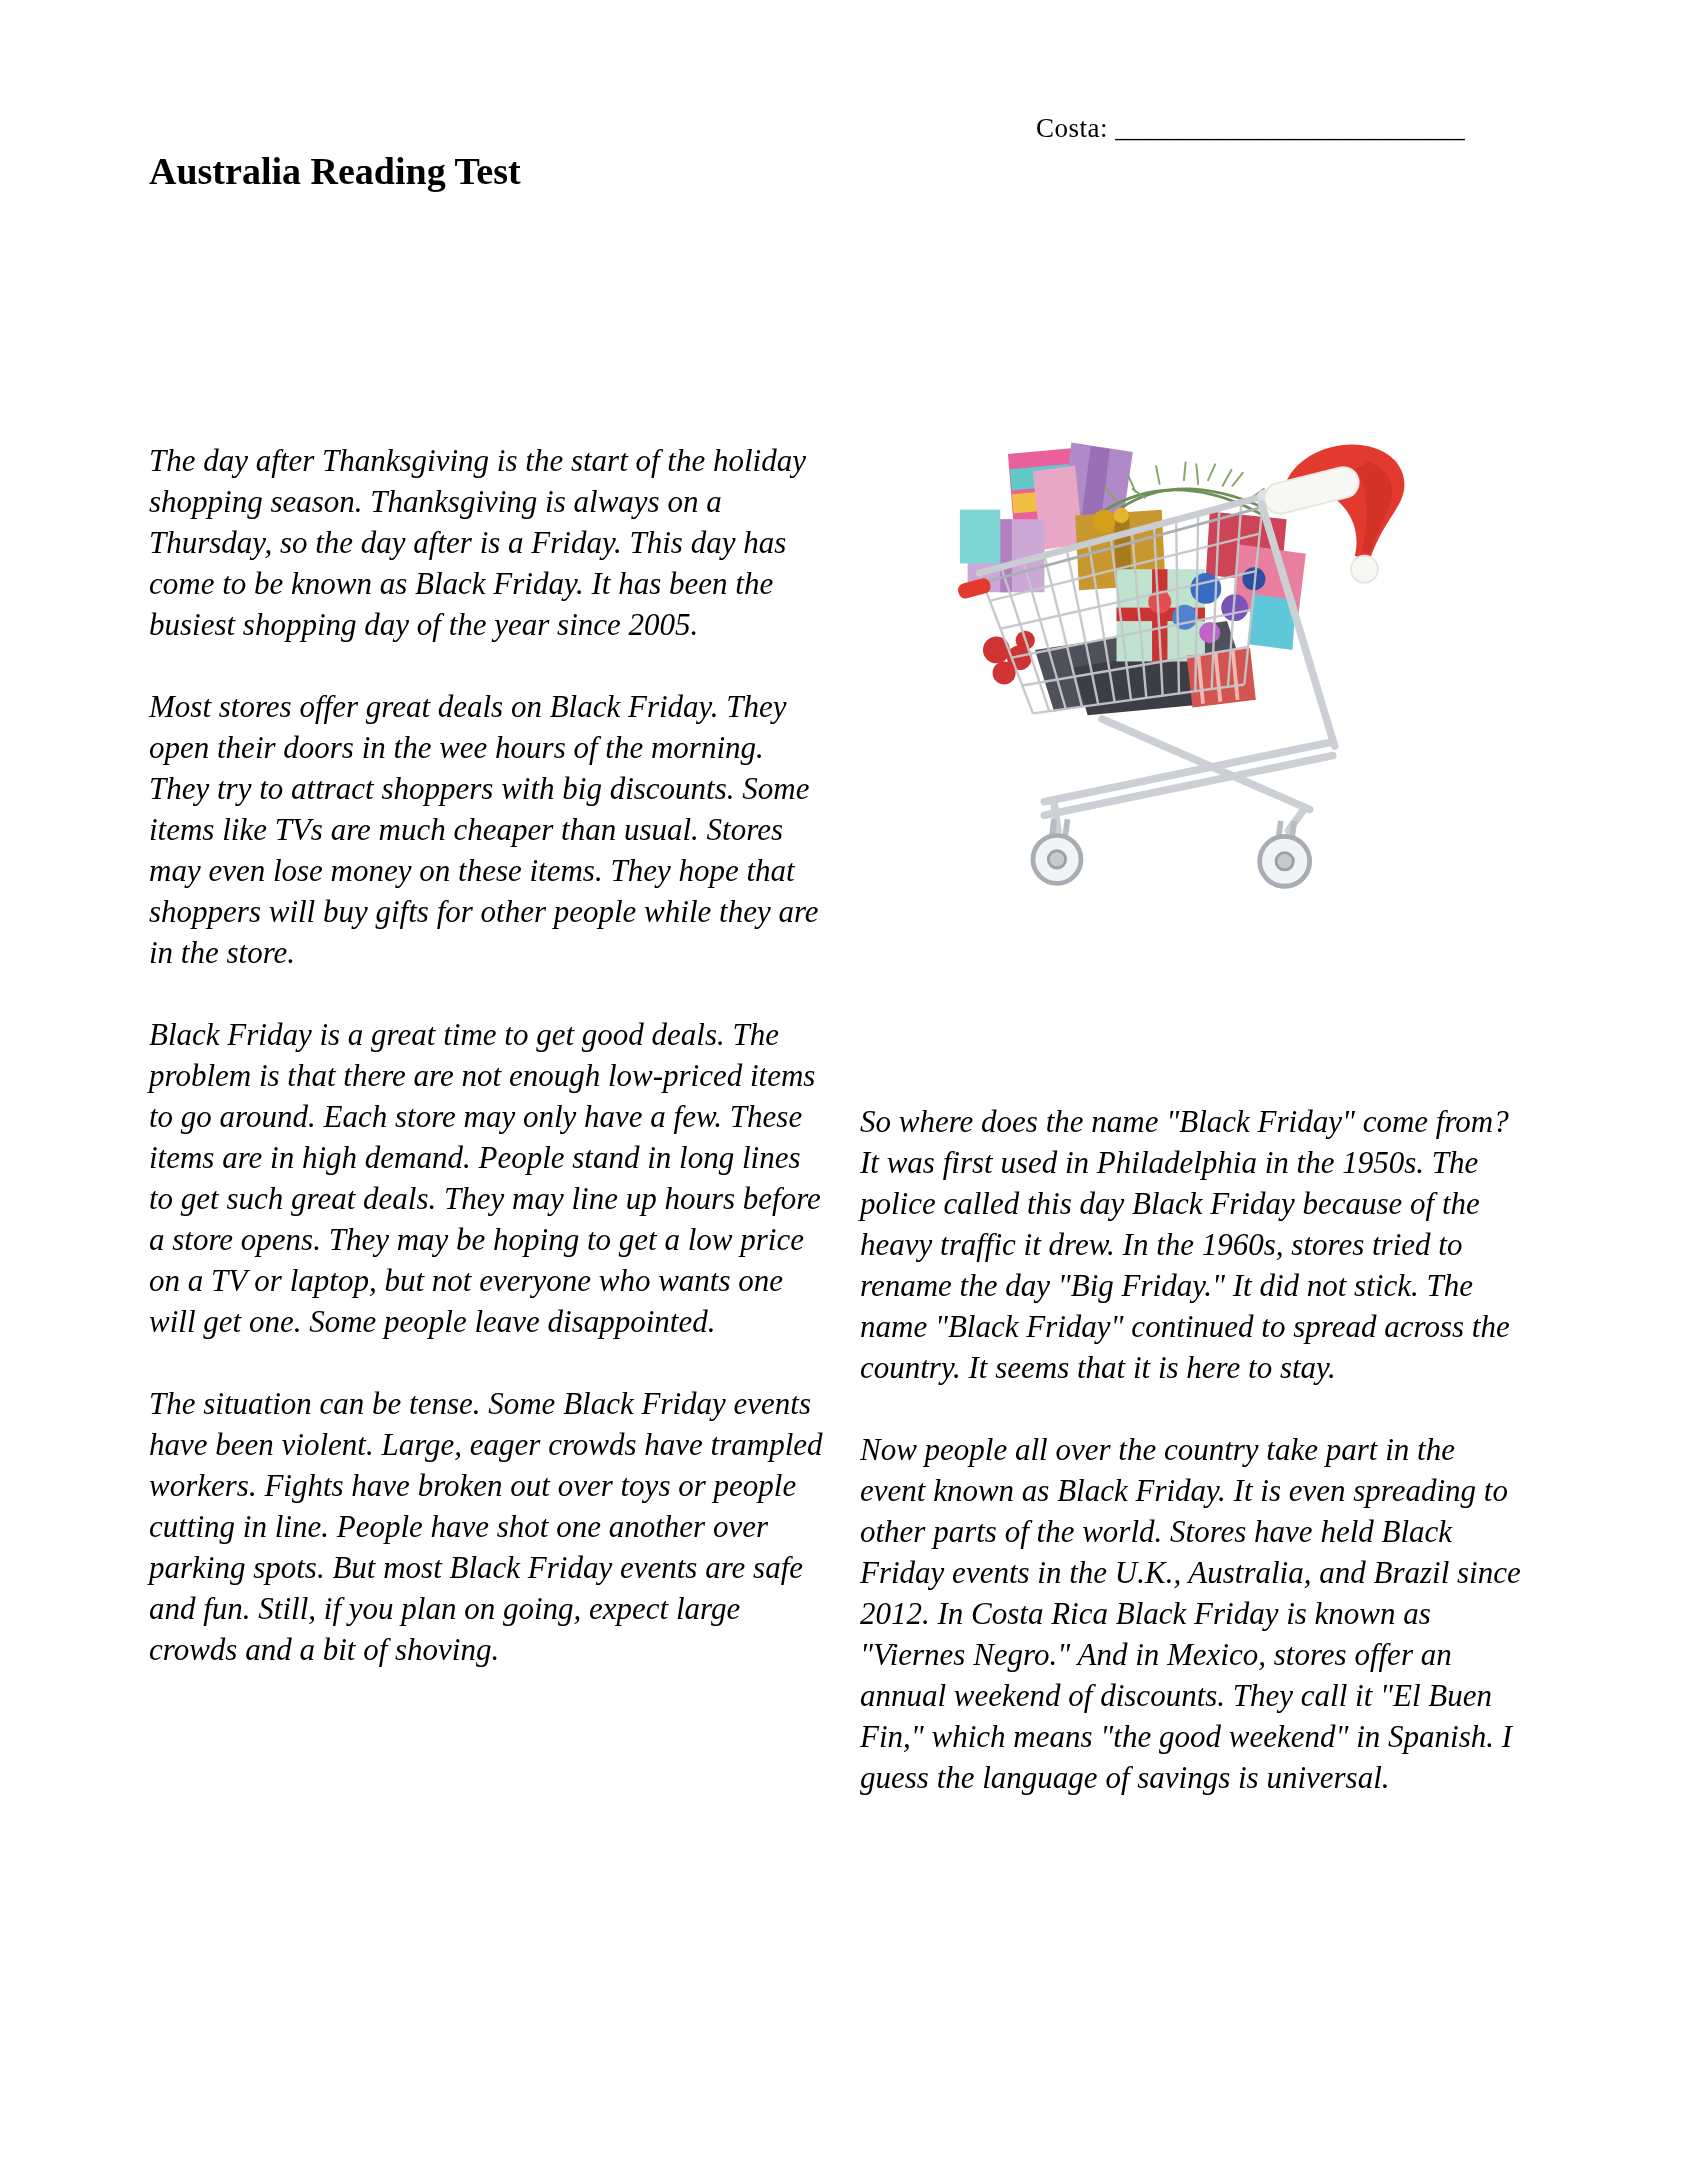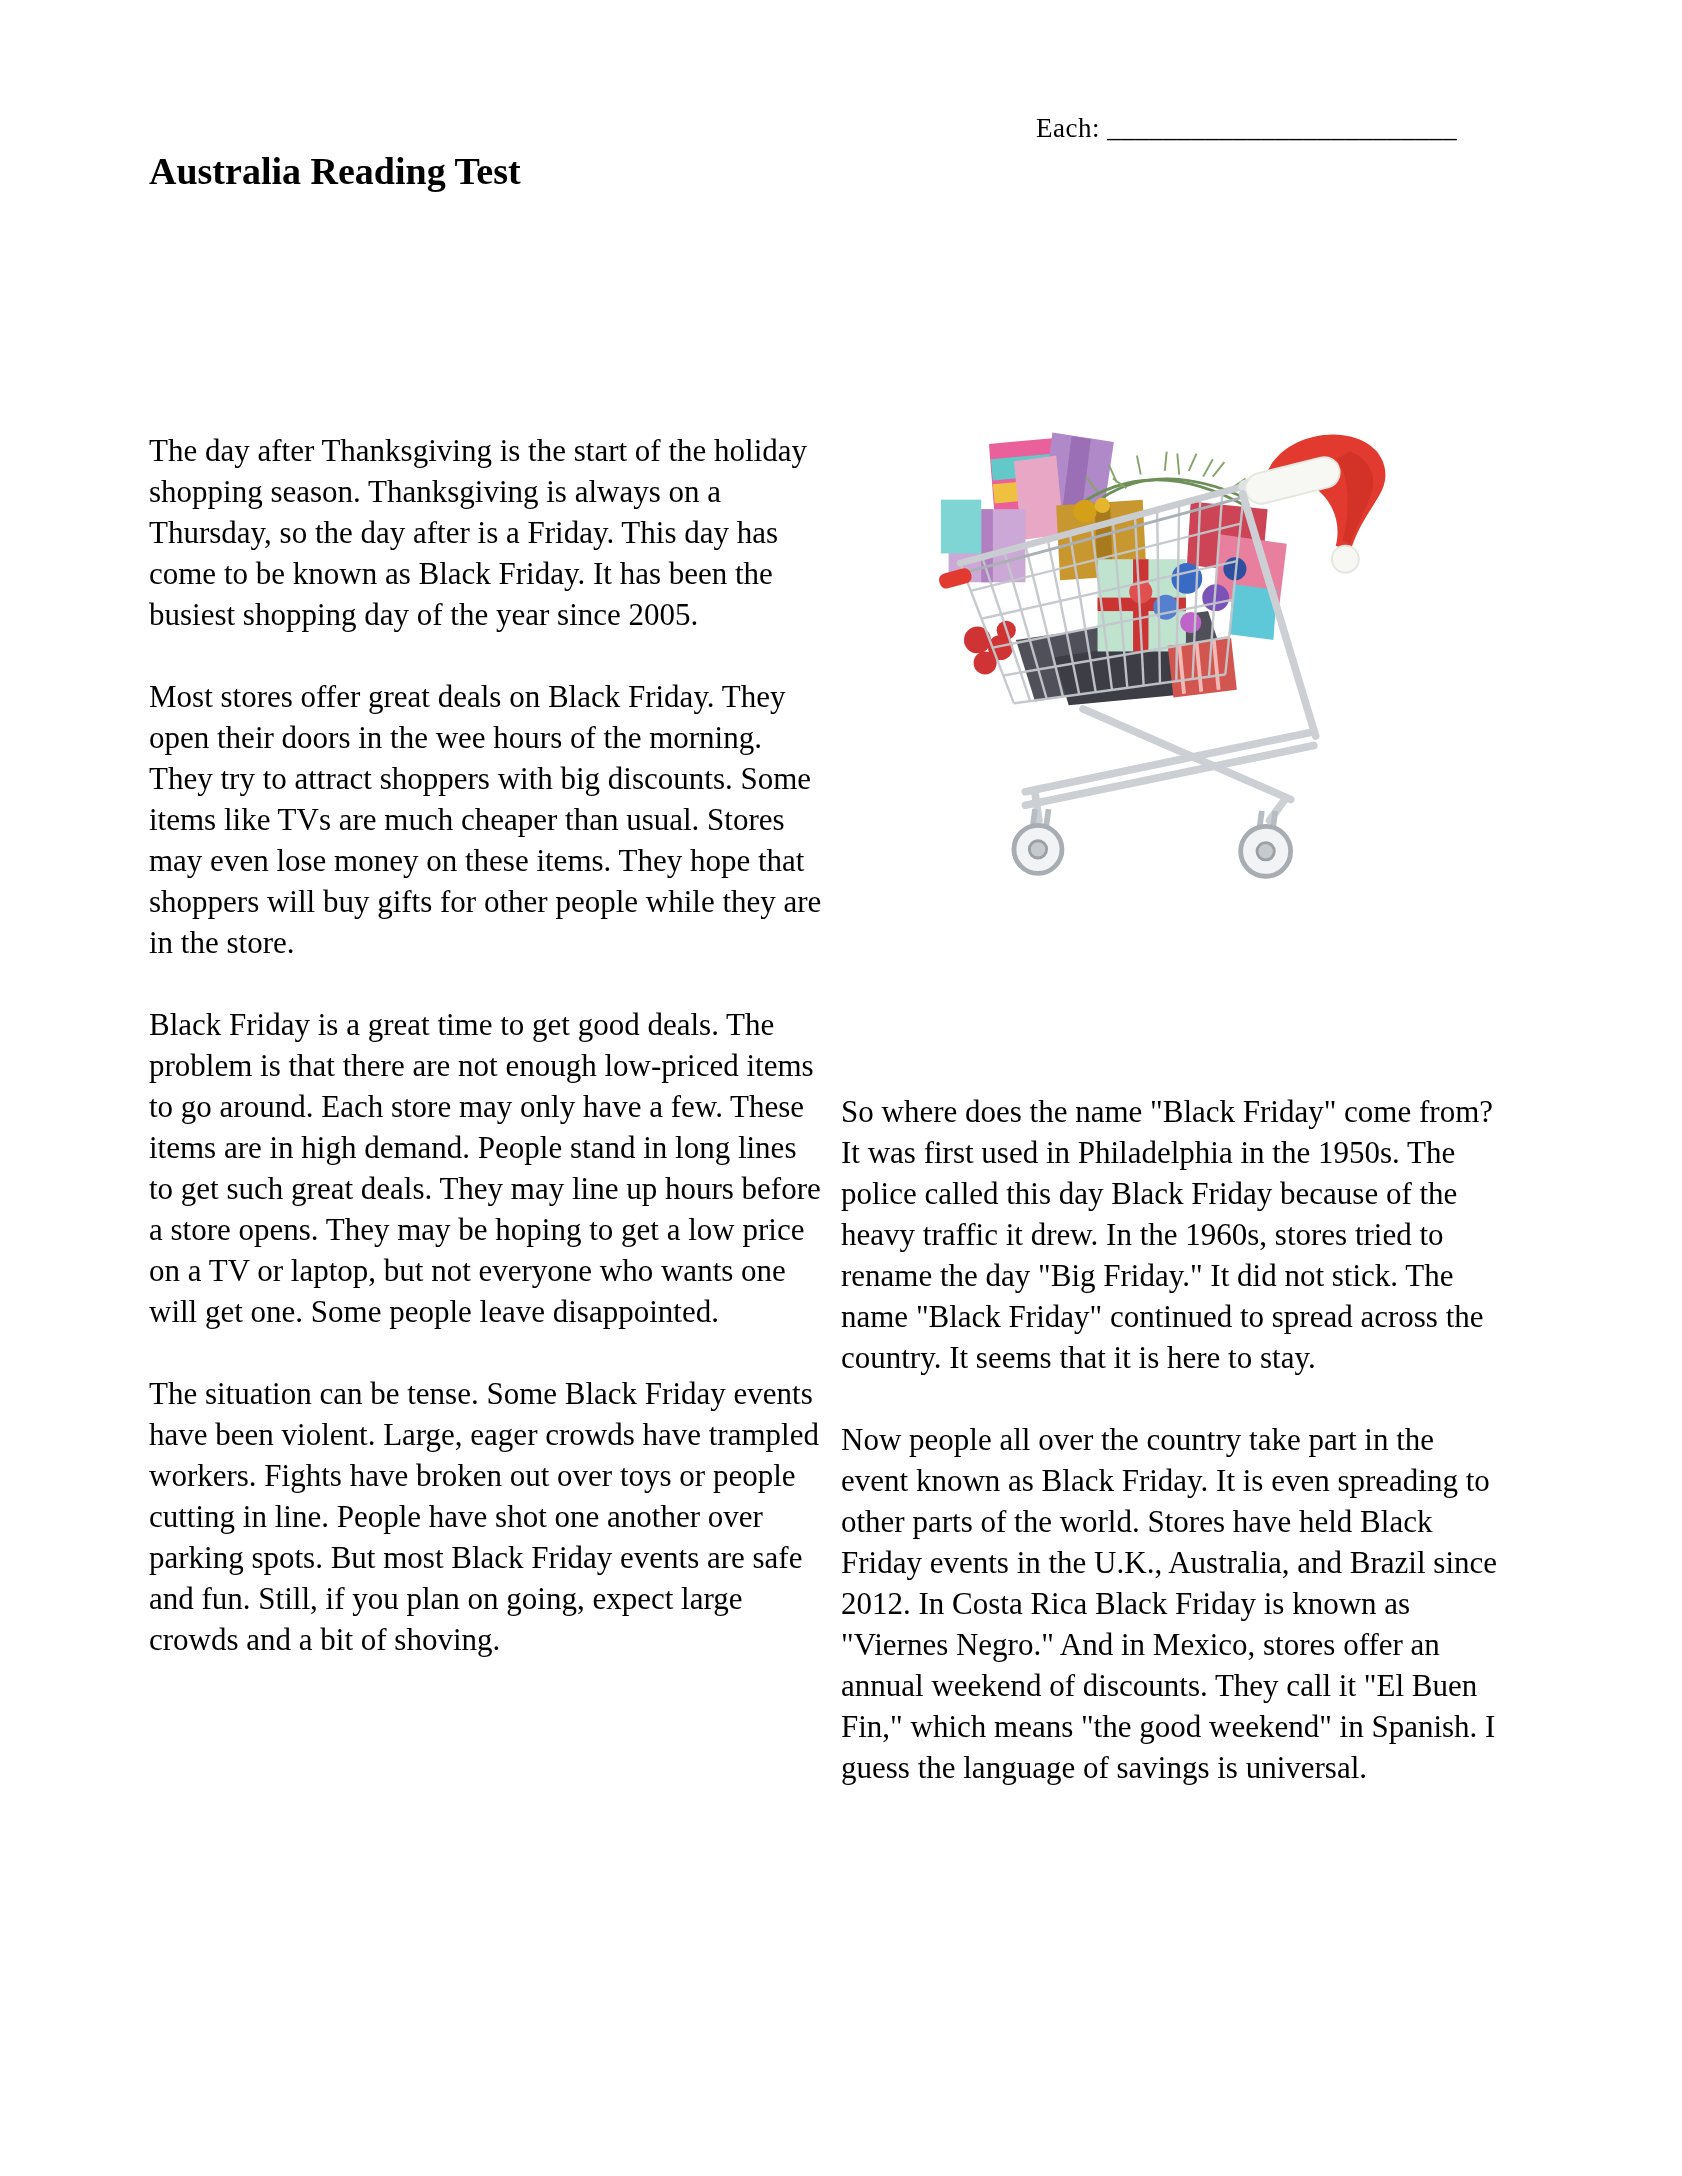--- a/index.html
+++ b/index.html
@@ -19,22 +19,22 @@
   .title{
     position:absolute;left:149px;top:146px;
     font-size:38px;font-weight:bold;line-height:50px;
   }
   .directions{
     position:absolute;left:149px;top:294px;width:1383px;
     font-size:33px;line-height:46px;
   }
   .bold{font-weight:bold;}
   .columns{
-    position:absolute;left:149px;top:430px;width:1374px;
-    display:flex;gap:15px;
+    position:absolute;left:149px;top:440px;width:1374px;
+    display:flex;gap:34px;font-style:italic;
   }
   .col-left{width:677px;}
   .col-right{width:663px;}
   .columns p{
     margin:0 0 41px 0;
     font-size:31px;line-height:41px;
     text-align:left;
   }
   .cart-figure{
     position:relative;height:661px;
@@ -43,21 +43,21 @@
     position:absolute;left:98px;top:-13.4px;
     width:490px;height:466px;
   }
 </style>
 </head>
 <body>
 
 <div class="page">
 
   <div class="name-row">
-    <span>Each:</span>
+    <span>Costa:</span>
     <span>_________________________</span>
   </div>
 
   <div class="title">
     <div>Australia Reading Test</div>
   </div>
 
 
   <div class="columns">
 

